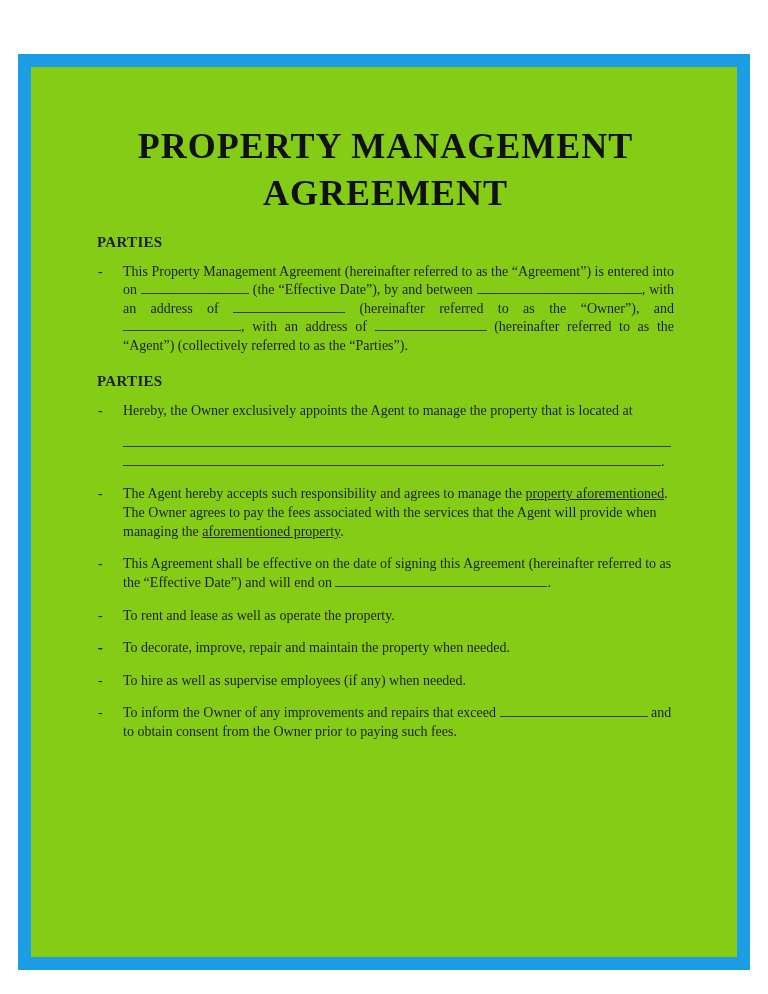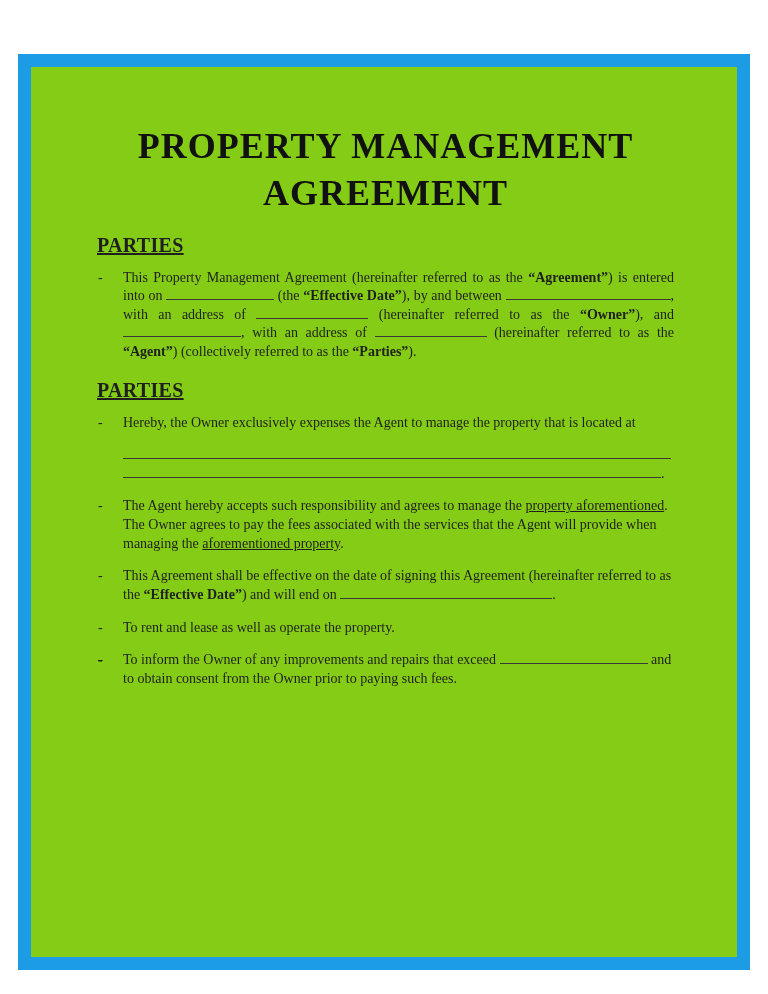--- a/index.html
+++ b/index.html
@@ -12,55 +12,55 @@
   .frame {
     position:absolute; left:18px; right:18px; top:25px; bottom:24px;
     border:13px solid var(--blue); background:#84cc16;margin-top:29px;
   }
   .content { padding:56px 63px 0 66px; }
   .title {
     text-align:center; font-weight:bold; font-size:36px; line-height:1.3;
     letter-spacing:1px; margin:0 0 16px 0; color:#111;
   }
   .heading {
-    font-weight:bold; font-size:20px; letter-spacing:0.3px;
-    text-decoration:underline; margin:17px 0 12px 0;
+    font-weight:bold; font-size:15px; letter-spacing:0.3px;
+    margin:17px 0 12px 0;
   }
   .item {
     position:relative; padding-left:26px; margin:0 0 14px 0;
     font-size:14px; line-height:1.33;
   }
   .item.cont { padding-left:26px; }
   .item.justify { text-align:justify; }
   .dash { position:absolute; left:1px; top:0; }
   .blank {
     display:inline-block; border-bottom:1px solid #3a3a3a;
     height:13px; vertical-align:baseline;
   }
   .ul { text-decoration:underline; }
-  b,.b { font-weight:bold; }
+  b,.b { font-weight:normal; }
 </style>
 </head>
 <body>
 
 <div class="frame">
   <div class="content">
     <h1 class="title">
       <span>PROPERTY MANAGEMENT</span><br>
       <span>AGREEMENT</span>
     </h1>
     <div id="doc-body">
         <div class="heading">PARTIES</div>
         <div class="item justify"><span class="dash">-</span><span>This Property Management Agreement (hereinafter referred to as the </span><span class="b">“Agreement”</span><span>) is entered into on </span><span class="blank" style="width: 108px;"></span><span> (the </span><span class="b">“Effective Date”</span><span>), by and between </span><span class="blank" style="width: 165px;"></span><span>, with an address of </span><span class="blank" style="width: 112px;"></span><span> (hereinafter referred to as the </span><span class="b">“Owner”</span><span>), and </span><span class="blank" style="width: 118px;"></span><span>, with an address of </span><span class="blank" style="width: 112px;"></span><span> (hereinafter referred to as the </span><span class="b">“Agent”</span><span>) (collectively referred to as the </span><span class="b">“Parties”</span><span>).</span></div>
         <div class="heading">PARTIES</div>
-        <div class="item"><span class="dash">-</span><span>Hereby, the Owner exclusively expenses the Agent to manage the property that is located at</span></div>
+        <div class="item"><span class="dash">-</span><span>Hereby, the Owner exclusively appoints the Agent to manage the property that is located at</span></div>
         <div class="item cont" style="margin-top: 6px;"><span class="blank" style="width: 548px;"></span><br><span class="blank" style="width: 538px;"></span><span>.</span></div>
         <div class="item" style="margin-top: 6px;"><span class="dash">-</span><span>The Agent hereby accepts such responsibility and agrees to manage the </span><span class="ul">property aforementioned</span><span>.</span><br><span>The Owner agrees to pay the fees associated with the services that the Agent will provide when managing the </span><span class="ul">aforementioned property</span><span>.</span></div>
         <div class="item"><span class="dash">-</span><span>This Agreement shall be effective on the date of signing this Agreement (hereinafter referred to as the </span><span class="b">“Effective Date”</span><span>) and will end on </span><span class="blank" style="width: 212px;"></span><span>.</span></div>
         <div class="item"><span class="dash">-</span><span>To rent and lease as well as operate the property.</span></div>
         <div class="item" style="margin-top: 6px;"><span class="dash">-</span></div>
         <div class="item" style="margin-top: 6px;"><span class="dash">-</span></div>
-        <div class="item" style="margin-top: 6px;"><span class="dash">-</span></div>
-        <div class="item" style="margin-top: 6px;"><span class="dash">-</span></div>
+        <div class="item" style="margin-top: 6px;"><span class="dash">-</span><span>To decorate, improve, repair and maintain the property when needed.</span></div>
+        <div class="item" style="margin-top: 6px;"><span class="dash">-</span><span>To hire as well as supervise employees (if any) when needed.</span></div>
         <div class="item" style="margin-top: 6px;"><span class="dash">-</span><span>To inform the Owner of any improvements and repairs that exceed </span><span class="blank" style="width: 148px;"></span><span> and to obtain consent from the Owner prior to paying such fees.</span></div>
       </div>
   </div>
 </div>
 
 </body></html>

